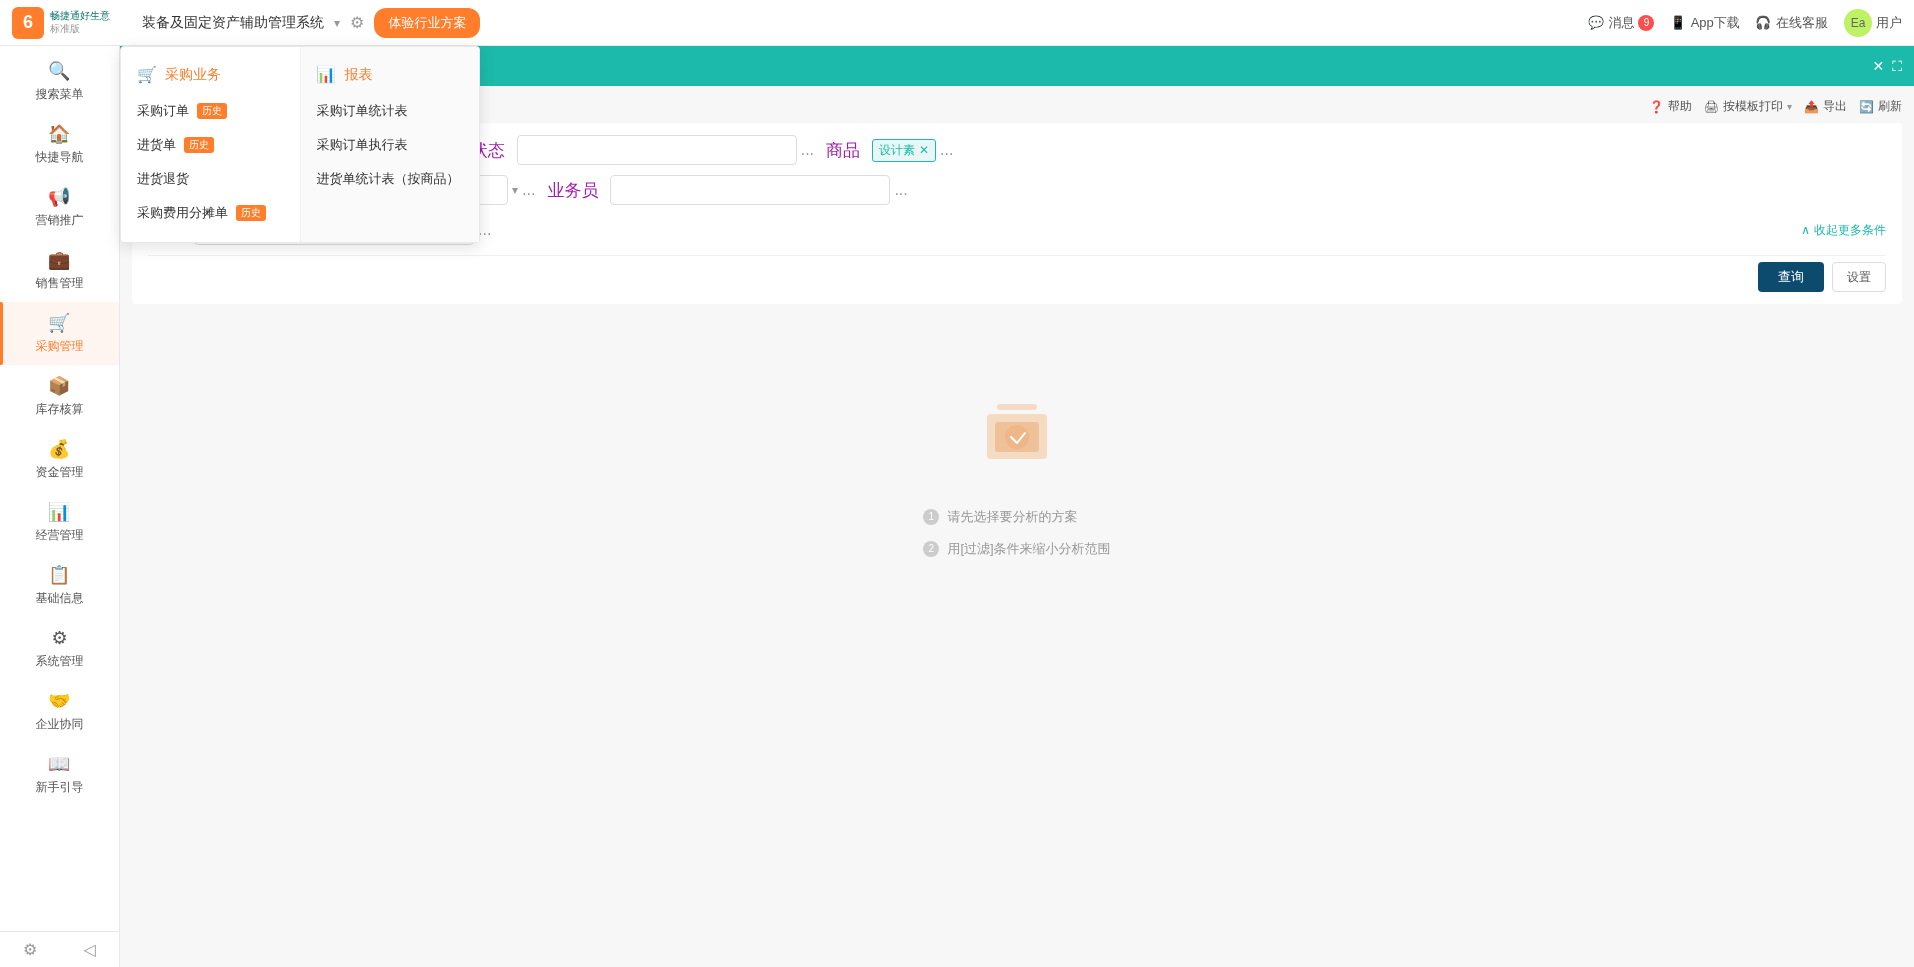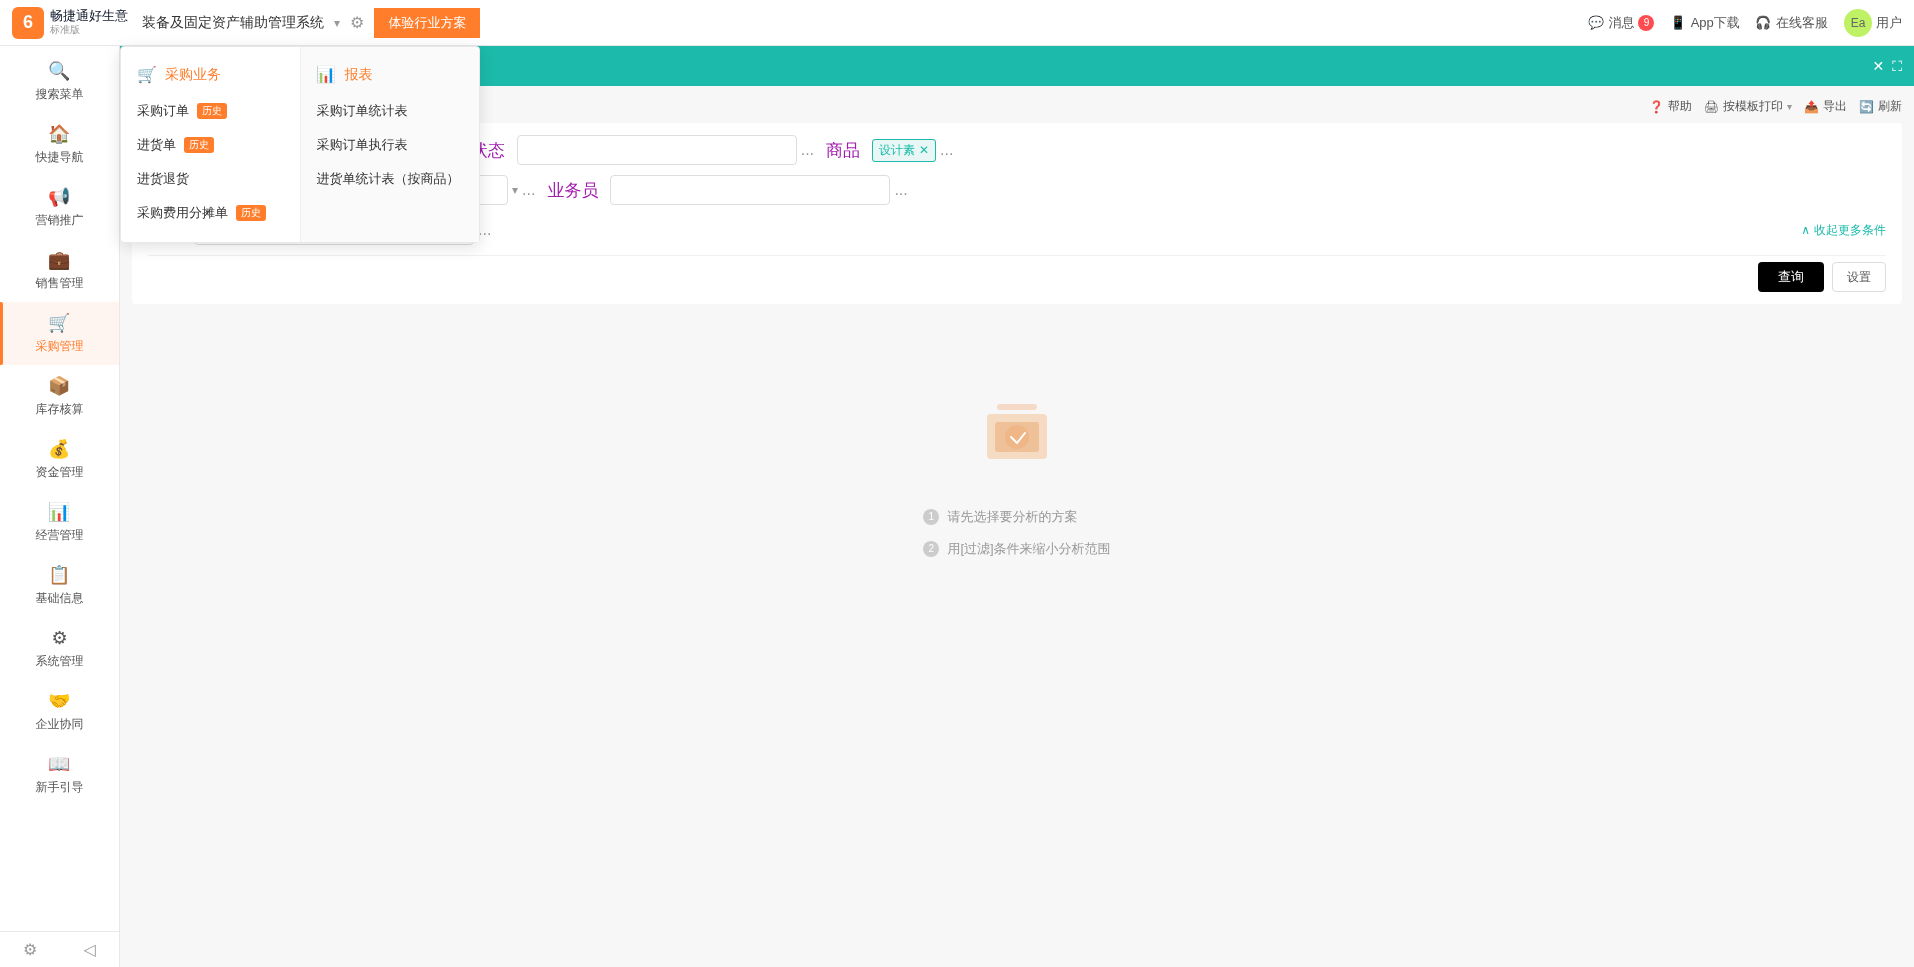--- a/index.html
+++ b/index.html
@@ -12,31 +12,31 @@
       display: flex;
       align-items: center;
       padding: 0 12px;
       border-bottom: 1px solid #e8e8e8;
       justify-content: space-between;
       z-index: 100;
     }
     .topbar-left { display: flex; align-items: center; gap: 10px; }
     .logo-area { display: flex; align-items: center; gap: 6px; width: 120px; }
     .logo-icon { width: 32px; height: 32px; background: #ff7d2b; border-radius: 6px; display: flex; align-items: center; justify-content: center; color: white; font-size: 18px; font-weight: bold; }
-    .logo-text { font-size: 13px; color: #0f172a; line-height: 1.2; }
+    .logo-text { font-size: 10px; color: #0f766e; line-height: 1.2; }
     .logo-sub { font-size: 10px; color: #999; }
     .system-title { display: flex; align-items: center; gap: 10px; color: #333; font-size: 14px; }
     .system-title-text { font-size: 14px; color: #333; }
     .dropdown-arrow { color: #999; font-size: 12px; cursor: pointer; }
     .settings-icon { color: #999; font-size: 16px; cursor: pointer; }
     .industry-btn {
       background: #ff7d2b;
       color: white;
       border: none;
-      border-radius: 0;
+      border-radius: 12px;
       padding: 6px 14px;
       font-size: 13px;
       cursor: pointer;
     }
     .topbar-right { display: flex; align-items: center; gap: 16px; }
     .topbar-right-item { display: flex; align-items: center; gap: 4px; font-size: 13px; color: #555; cursor: pointer; }
     .badge { background: #ff4d4f; color: white; border-radius: 50%; width: 16px; height: 16px; font-size: 10px; display: flex; align-items: center; justify-content: center; }
     .avatar { width: 28px; height: 28px; border-radius: 50%; background: #bef264; display: flex; align-items: center; justify-content: center; font-size: 12px; color: #666; }
 
     
@@ -106,21 +106,21 @@
       border: 1px solid #ddd;
       border-radius: 4px;
       padding: 5px 10px;
       font-size: 12px;
       height: 30px;
       min-width: 120px;
     }
     .date-range { display: flex; align-items: center; gap: 4px; font-size: 12px; }
     .date-link { color: #1cbaaa; cursor: pointer; font-size: 12px; }
     .btn-query {
-      background: #000000;
+      background: #0c4a6e;
       color: white;
       border: none;
       border-radius: 4px;
       padding: 6px 20px;
       font-size: 13px;
       cursor: pointer;
     }
     .btn-setting {
       border: 1px solid #ddd;
       background: #fff;

